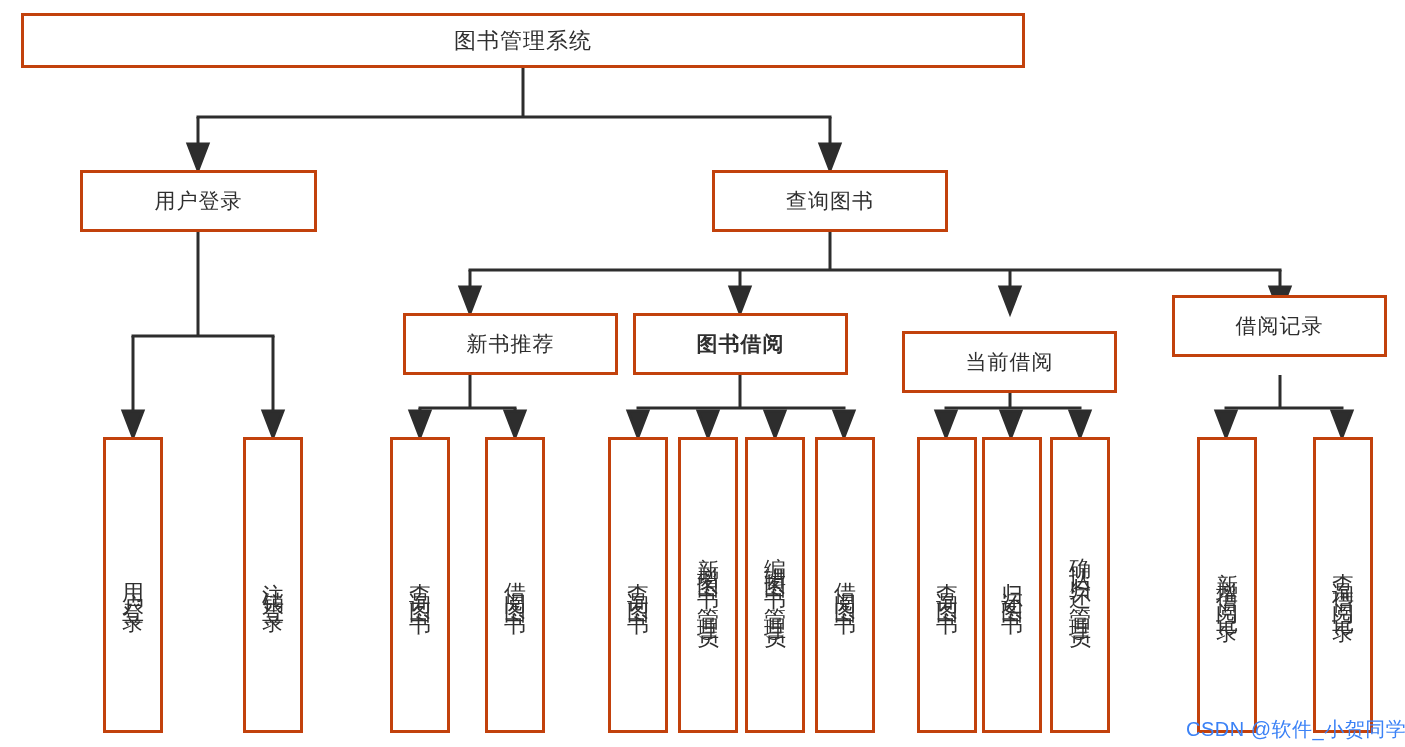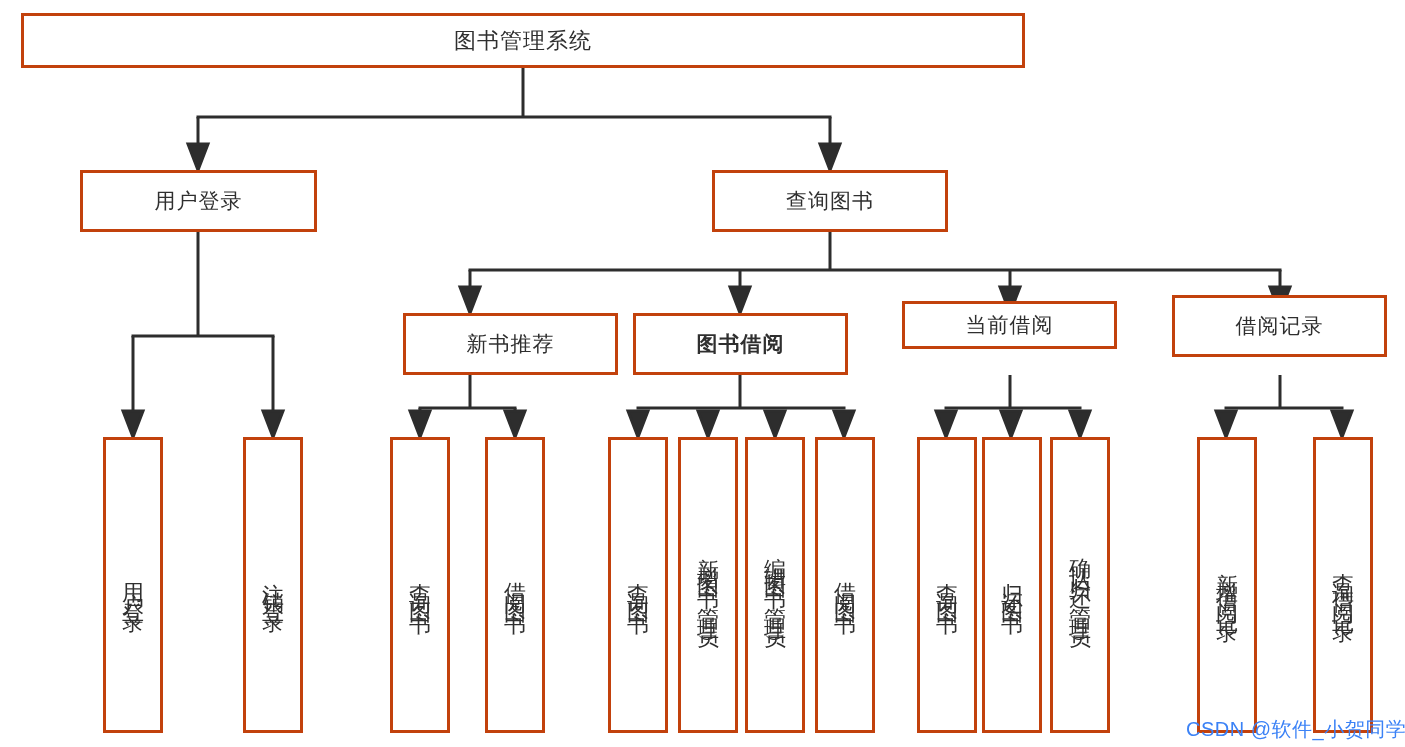--- a/index.html
+++ b/index.html
@@ -128,21 +128,21 @@
   <div class="box" style="left:712px; top:170px; width:236px; height:62px;">
     <span class="h-label">查询图书</span>
   </div>
 
   <div class="box" style="left:382px; top:313px; width:215px; height:62px;margin-left:21px;">
     <span class="h-label">新书推荐</span>
   </div>
   <div class="box" style="left:633px; top:313px; width:215px; height:62px;font-weight:bold;">
     <span class="h-label">图书借阅</span>
   </div>
-  <div class="box" style="left:902px; top:301px; width:215px; height:48px;">
+  <div class="box" style="left:902px; top:331px; width:215px; height:62px;">
     <span class="h-label">当前借阅</span>
   </div>
   <div class="box" style="left:1172px; top:295px; width:215px; height:62px;">
     <span class="h-label">借阅记录</span>
   </div>
 
   <div class="box leaf" style="left:103px;">
     <span class="v-label">用户登录</span>
   </div>
   <div class="box leaf" style="left:243px;">

